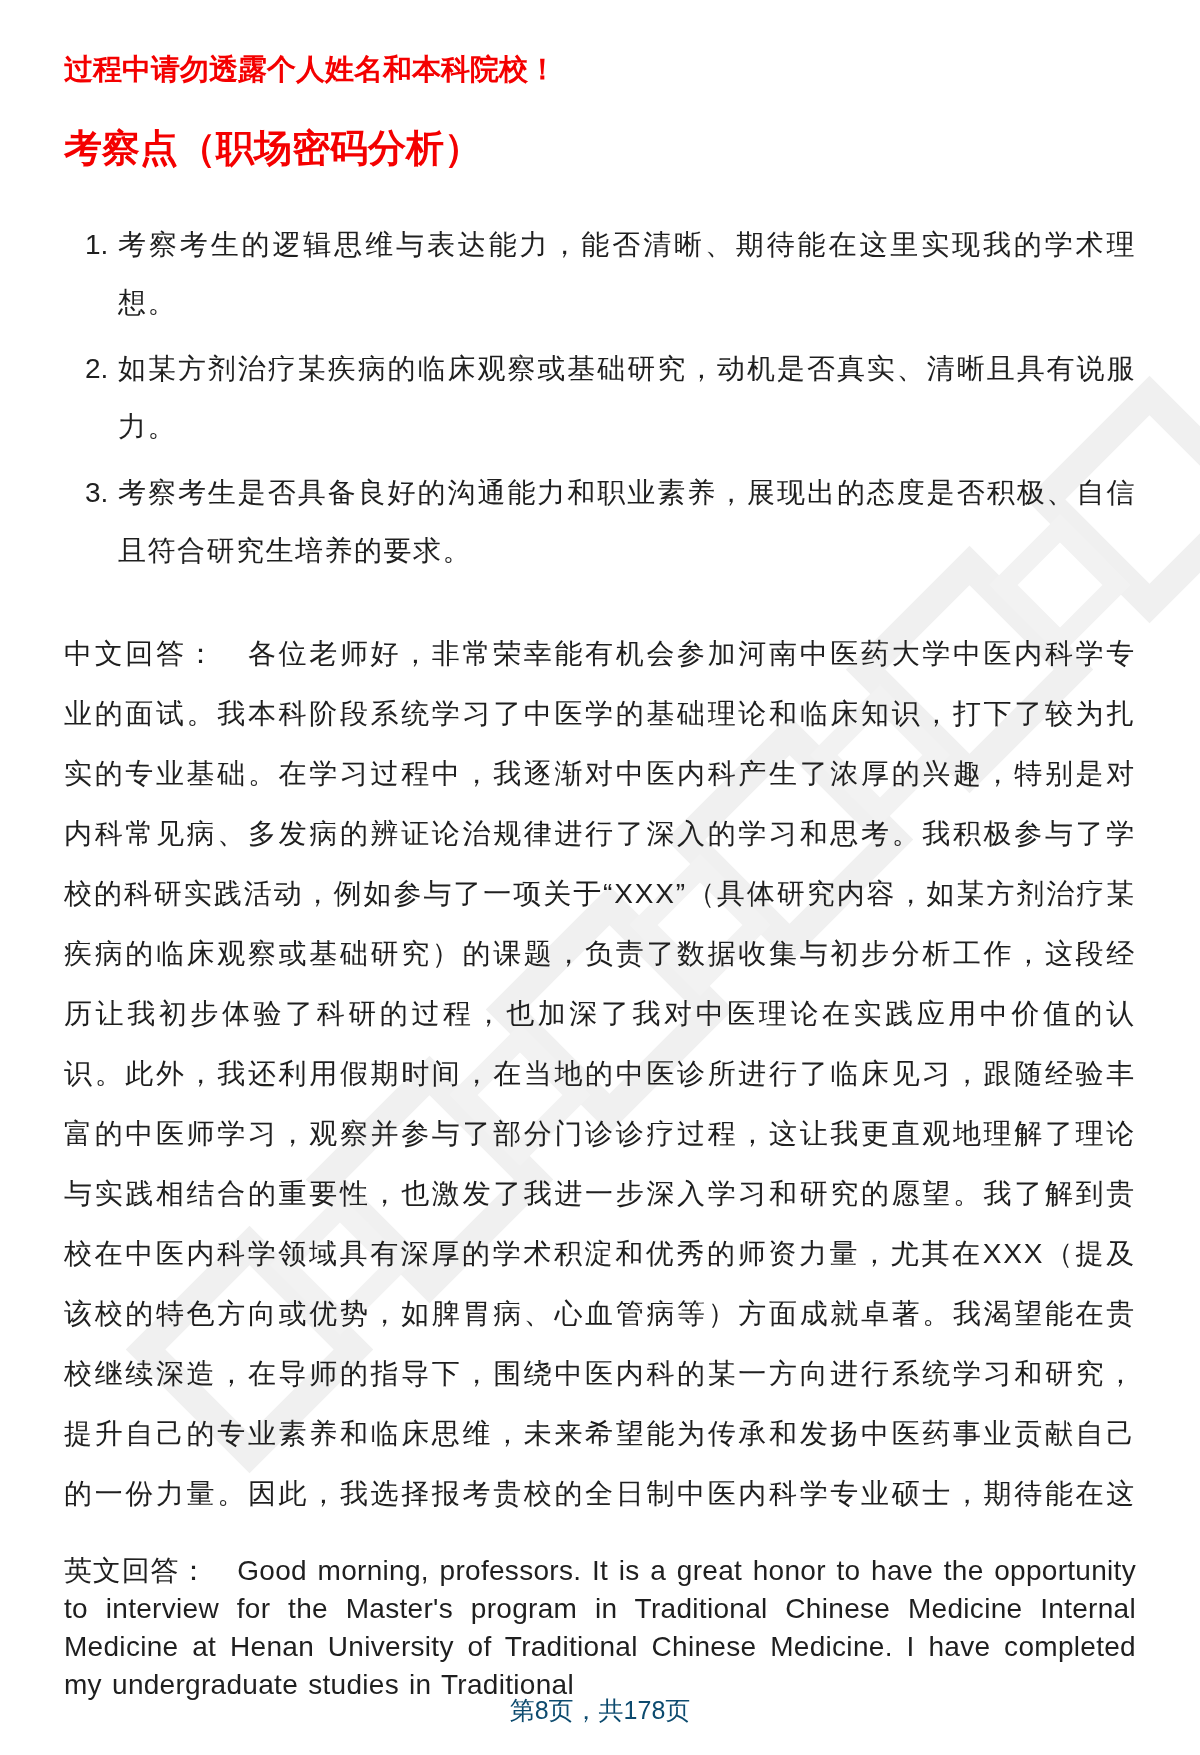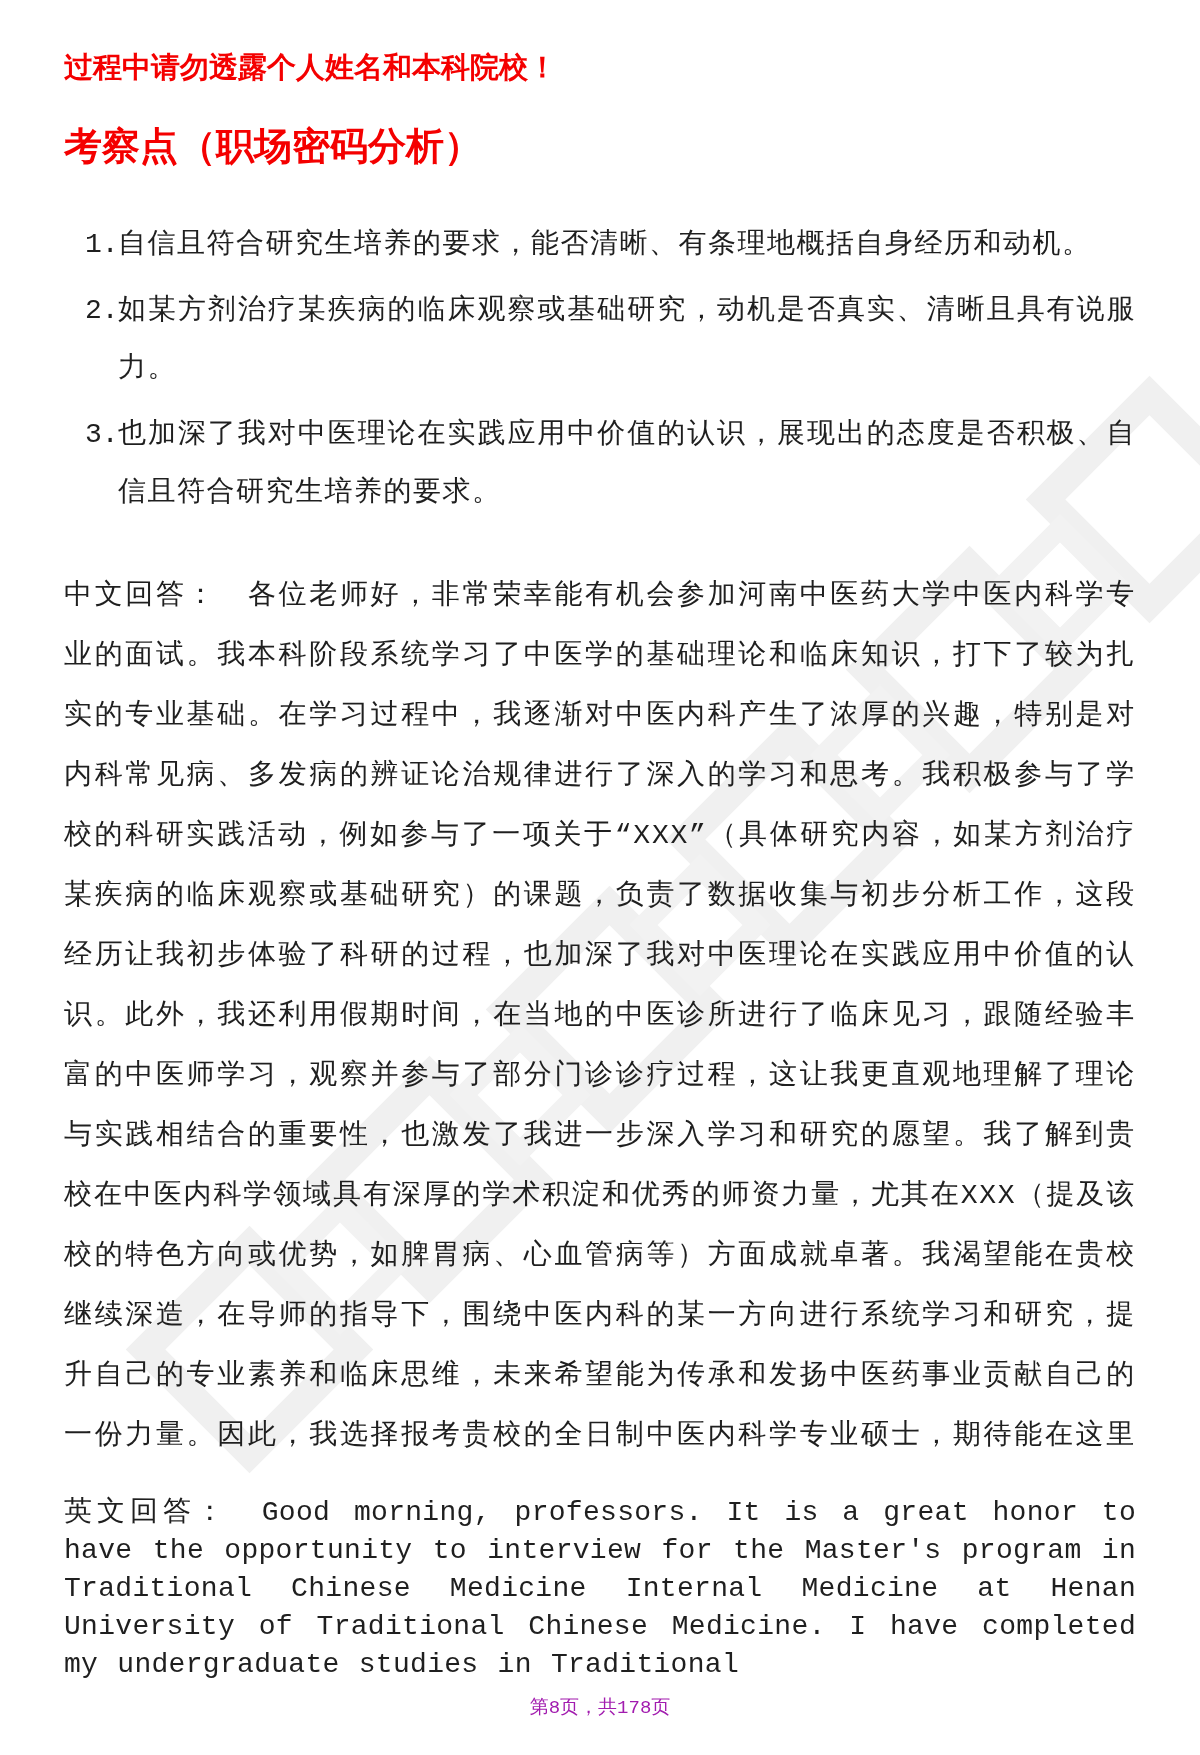--- a/index.html
+++ b/index.html
@@ -4,21 +4,21 @@
 <style>
   html,body{margin:0;padding:0;background:#ffffff;}
   .page{
     position:relative;
     width:1200px;
     height:1755px;
     margin:0 auto;
     background:#ffffff;
     overflow:hidden;
     color:#1f1f1f;
-    font-family:Liberation Mono, monospace;
+    font-family:Liberation Sans, sans-serif;
   }
   
   .watermark{
     position:absolute;
     inset:0;
     z-index:0;
     pointer-events:none;
   }
   .diamond{
     position:absolute;
@@ -90,22 +90,22 @@
     max-height:248px;
     overflow:hidden;
   }
   .page-footer{
     position:absolute;
     left:0;
     right:0;
     top:1694px;
     z-index:2;
     text-align:center;
-    font-size:19px;
-    color:#a21caf;
+    font-size:25px;
+    color:#0c4a6e;
   }
 </style>
 </head>
 <body>
 
 <div class="page">
 
   <div class="watermark">
     <div class="diamond" style="left:1062px;top:412px;width:175px;height:175px;"></div>
     <div class="diamond" style="left:882px;top:582px;width:175px;height:175px;"></div>
@@ -122,29 +122,29 @@
 
   <div class="content">
 
     <p class="notice">过程中请勿透露个人姓名和本科院校！</p>
 
     <h2 class="section-title">考察点（职场密码分析）</h2>
 
     <ol class="points">
       <li class="point">
         <span class="num">1.</span>
-        <span class="text">自信且符合研究生培养的要求，能否清晰、有条理地概括自身经历和动机。</span>
+        <span class="text">考察考生的逻辑思维与表达能力，能否清晰、期待能在这里实现我的学术理想。</span>
       </li>
       <li class="point">
         <span class="num">2.</span>
         <span class="text">如某方剂治疗某疾病的临床观察或基础研究，动机是否真实、清晰且具有说服力。</span>
       </li>
       <li class="point">
         <span class="num">3.</span>
-        <span class="text">也加深了我对中医理论在实践应用中价值的认识，展现出的态度是否积极、自信且符合研究生培养的要求。</span>
+        <span class="text">考察考生是否具备良好的沟通能力和职业素养，展现出的态度是否积极、自信且符合研究生培养的要求。</span>
       </li>
     </ol>
 
     <p class="cn-answer">中文回答：　各位老师好，非常荣幸能有机会参加河南中医药大学中医内科学专业的面试。我本科阶段系统学习了中医学的基础理论和临床知识，打下了较为扎实的专业基础。在学习过程中，我逐渐对中医内科产生了浓厚的兴趣，特别是对内科常见病、多发病的辨证论治规律进行了深入的学习和思考。我积极参与了学校的科研实践活动，例如参与了一项关于“XXX”（具体研究内容，如某方剂治疗某疾病的临床观察或基础研究）的课题，负责了数据收集与初步分析工作，这段经历让我初步体验了科研的过程，也加深了我对中医理论在实践应用中价值的认识。此外，我还利用假期时间，在当地的中医诊所进行了临床见习，跟随经验丰富的中医师学习，观察并参与了部分门诊诊疗过程，这让我更直观地理解了理论与实践相结合的重要性，也激发了我进一步深入学习和研究的愿望。我了解到贵校在中医内科学领域具有深厚的学术积淀和优秀的师资力量，尤其在XXX（提及该校的特色方向或优势，如脾胃病、心血管病等）方面成就卓著。我渴望能在贵校继续深造，在导师的指导下，围绕中医内科的某一方向进行系统学习和研究，提升自己的专业素养和临床思维，未来希望能为传承和发扬中医药事业贡献自己的一份力量。因此，我选择报考贵校的全日制中医内科学专业硕士，期待能在这里实现我的学术理想。</p>
 
     <p class="en-answer">英文回答：　Good morning, professors. It is a great honor to have the opportunity to interview for the Master's program in Traditional Chinese Medicine Internal Medicine at Henan University of Traditional Chinese Medicine. I have completed my undergraduate studies in Traditional</p>
 
   </div>
 
   <div class="page-footer">第8页，共178页</div>

